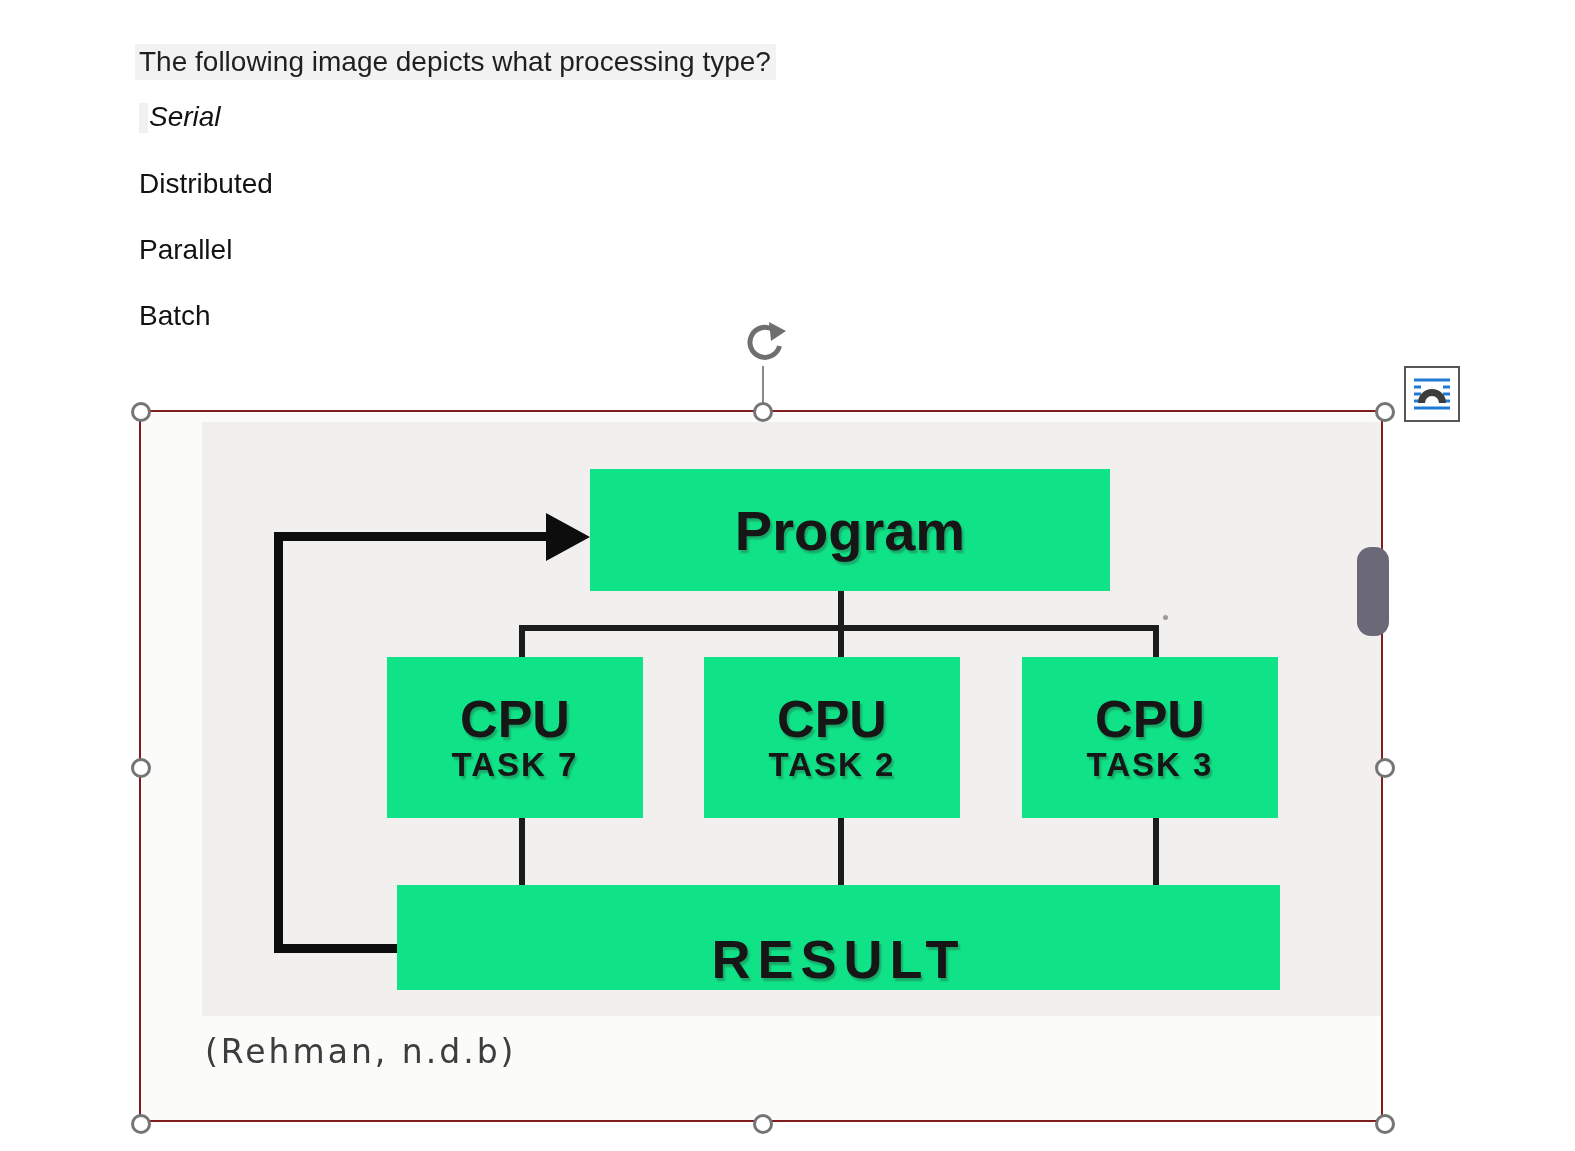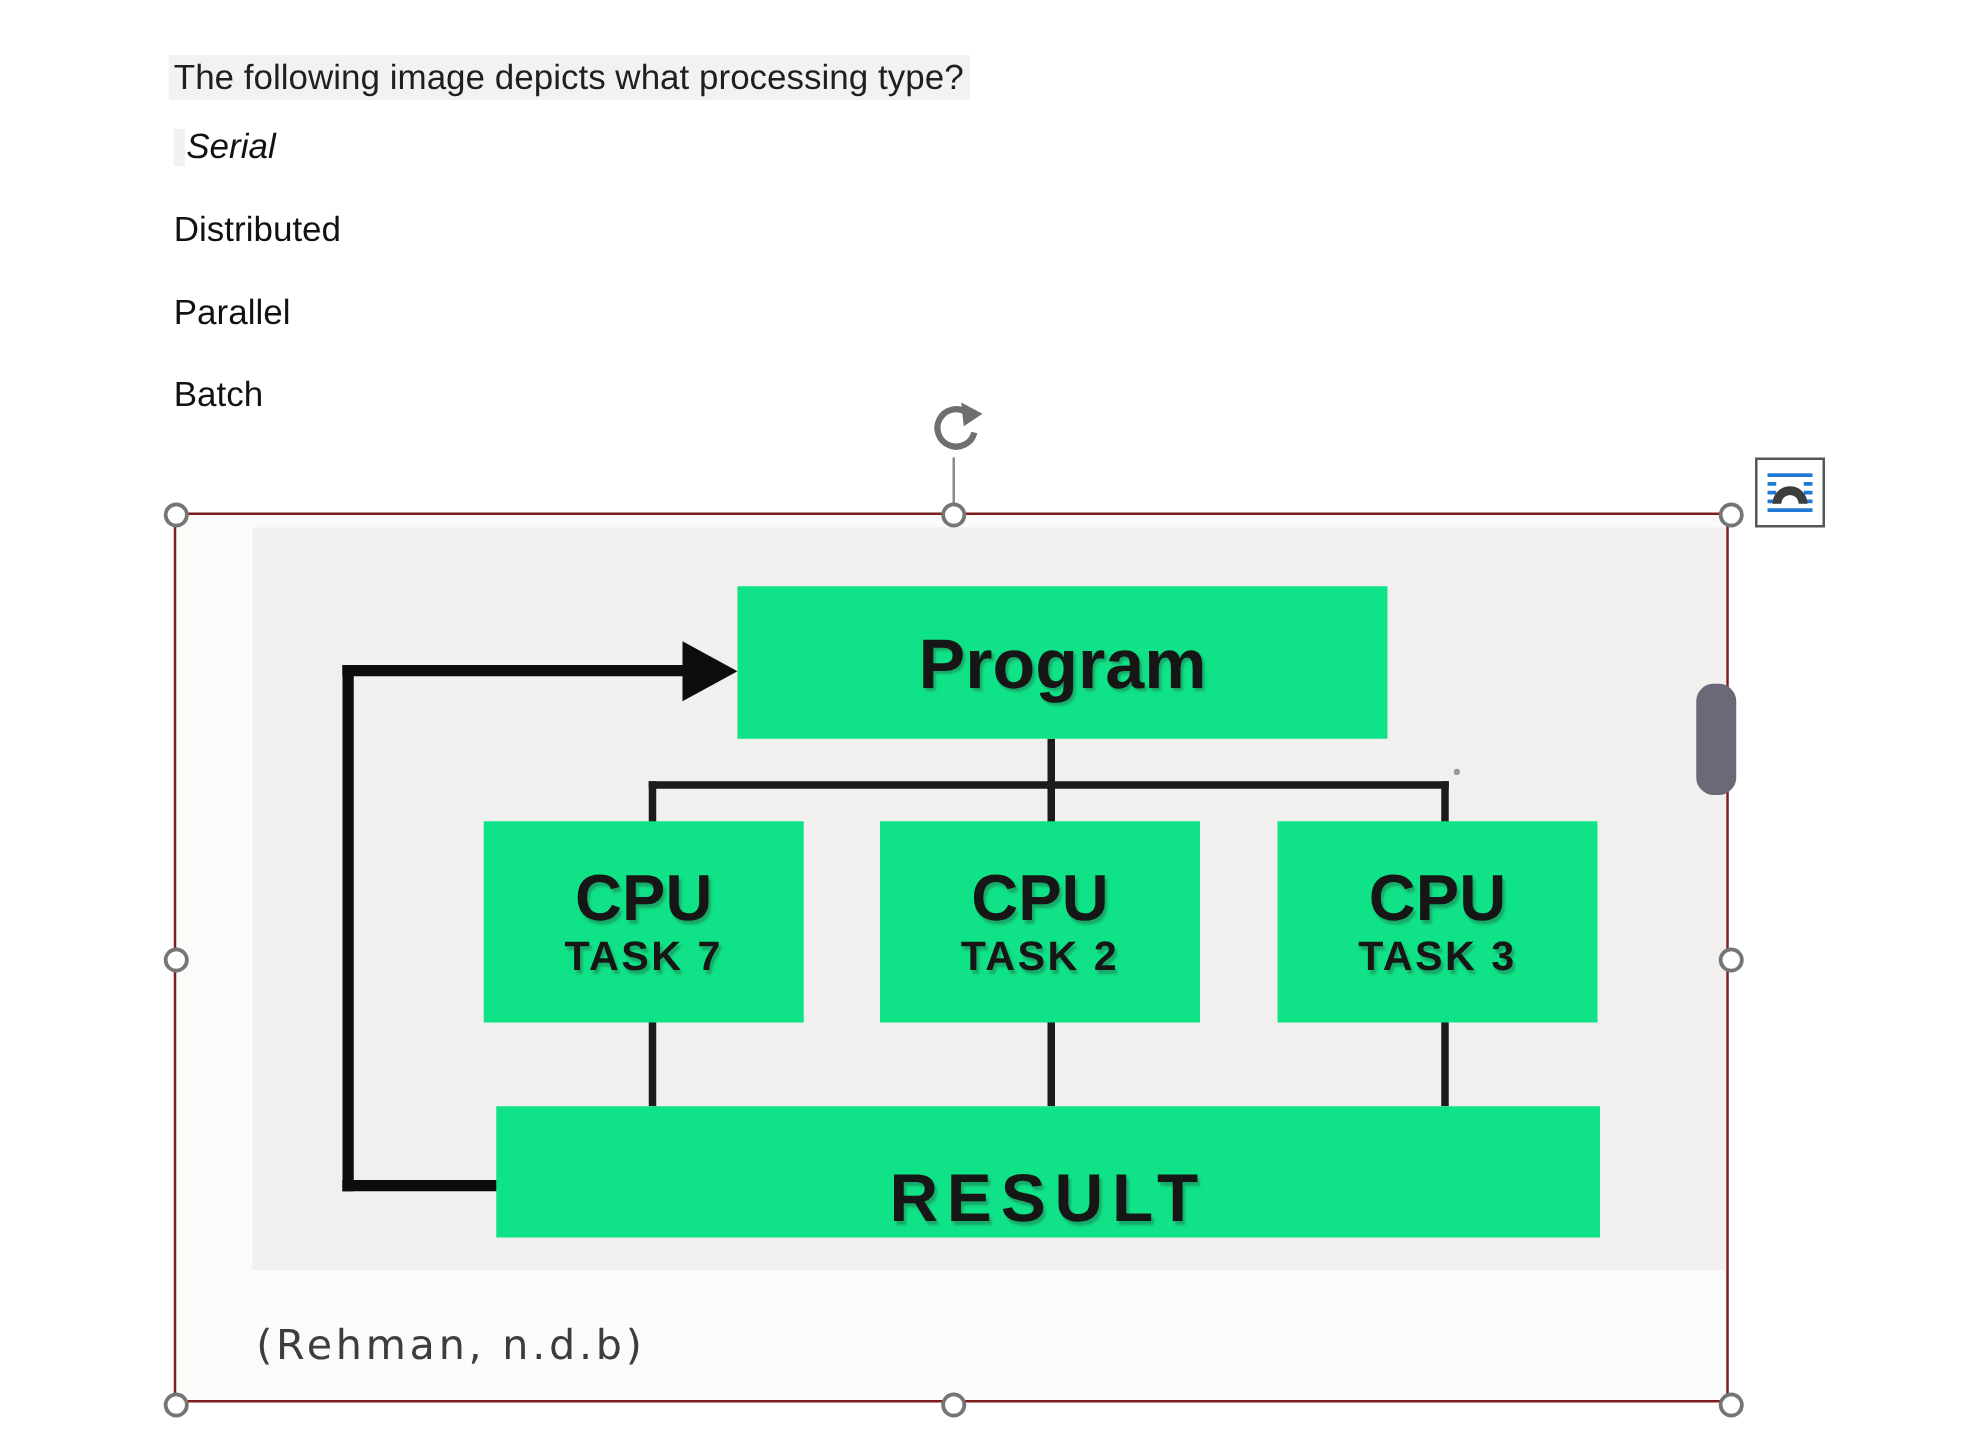--- a/index.html
+++ b/index.html
@@ -32,21 +32,21 @@
   .result{left:256px;top:473px;width:883px;height:105px;font-size:54px;letter-spacing:7px;justify-content:flex-end;}
   .cline{position:absolute;background:#1c1c1c;}
   .fb{position:absolute;background:#0d0d0d;}
   .arrowhead{
     position:absolute;left:405px;top:101px;width:0;height:0;
     border-top:24px solid transparent;border-bottom:24px solid transparent;
     border-left:44px solid #0d0d0d;
   }
   .speck{position:absolute;left:1022px;top:203px;width:5px;height:5px;background:#9a9a9a;border-radius:50%;}
   .citation{
-    position:absolute;left:64px;top:644px;font-size:33px;letter-spacing:3px;
+    position:absolute;left:64px;top:620px;font-size:33px;letter-spacing:3px;
     color:#3d3d3d;font-family:"DejaVu Sans",sans-serif;white-space:nowrap;
   }
   
   .handle{
     position:absolute;width:14px;height:14px;border-radius:50%;
     background:#ffffff;border:3px solid #757575;transform:translate(-50%,-50%);z-index:5;
   }
   .rot-stem{position:absolute;left:621px;top:-46px;width:2px;height:46px;background:#8a8a8a;z-index:4;}
   .rot-icon{position:absolute;left:599px;top:-92px;z-index:5;}
   

